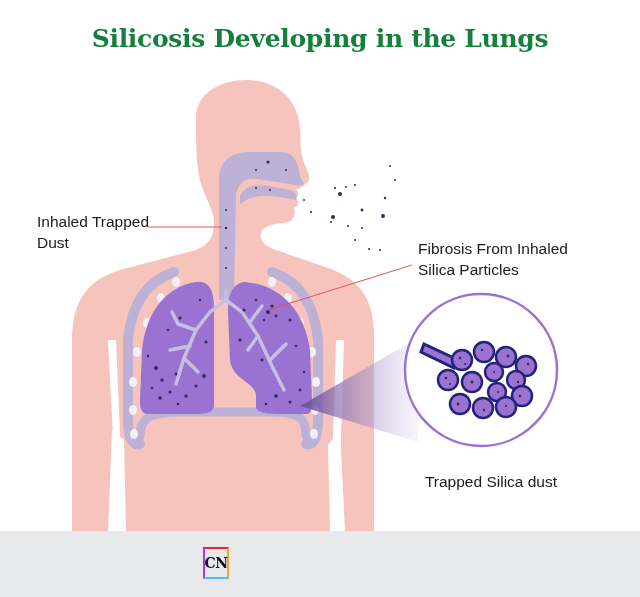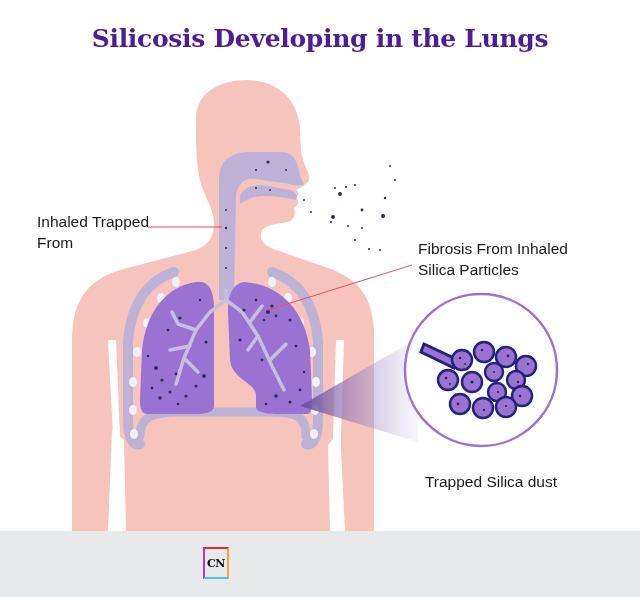--- a/index.html
+++ b/index.html
@@ -1,25 +1,25 @@
 <!DOCTYPE html>
 <html><head>
   <meta charset="utf-8">
   <style>
     html, body { margin: 0; padding: 0; }
     body { width: 640px; height: 597px; background: #ffffff; position: relative; overflow: hidden; font-family: "Liberation Sans", sans-serif; }
-    .title { position: absolute; top: 24px; left: 0; width: 640px; text-align: center; font-family: "DejaVu Serif", serif; font-weight: bold; font-size: 25px; color: #4c1d95; letter-spacing: -0.3px; }
+    .title { position: absolute; top: 24px; left: 0; width: 640px; text-align: center; font-family: "DejaVu Serif", serif; font-weight: bold; font-size: 25px; color: #15803d; letter-spacing: -0.3px; }
     .illustration { position: absolute; left: 0; top: 0; width: 640px; height: 531px; }
     .label { position: absolute; font-family: "Liberation Sans", sans-serif; font-size: 15.5px; line-height: 21px; color: #1a1a1a; }
     .label-inhaled { left: 37px; top: 211px; }
     .label-fibrosis { left: 418px; top: 238px; }
     .label-trapped { left: 406px; top: 471px; width: 170px; text-align: center; }
     .footer { position: absolute; left: 0; top: 531px; width: 640px; height: 66px; background: #e8e9eb; }
     .logo { position: absolute; left: 203px; top: 16px; display: flex; align-items: center; }
-    .logo-box { width: 26px; height: 32px; box-sizing: border-box; border-top: 2px solid #e52730; border-right: 2px solid #f2a43a; border-bottom: 2px solid #4fc1f0; border-left: 2px solid #a938e0; display: flex; align-items: center; justify-content: center; font-family: "DejaVu Serif", serif; font-weight: bold; font-size: 11px; color: #111; letter-spacing: -0.5px; }
+    .logo-box { width: 26px; height: 32px; box-sizing: border-box; border-top: 2px solid #e52730; border-right: 2px solid #f2a43a; border-bottom: 2px solid #4fc1f0; border-left: 2px solid #a938e0; display: flex; align-items: center; justify-content: center; font-family: "DejaVu Serif", serif; font-weight: bold; font-size: 14px; color: #111; letter-spacing: -0.5px; }
     .logo-text { margin-left: 10px; font-family: "DejaVu Serif", serif; font-size: 17px; color: #111; letter-spacing: -0.4px; }
     .logo-dot { color: #4fc1f0; }
   </style>
 </head>
 <body>
 
 <div class="title">Silicosis Developing in the Lungs</div>
 
 <svg class="illustration" viewBox="0 0 640 531" xmlns="http://www.w3.org/2000/svg">
   <defs>
@@ -188,21 +188,21 @@
         <circle cx="506" cy="406" r="1.1"></circle>
     </g>
   </g>
 
   <line x1="148" y1="227" x2="222" y2="227" stroke="#e8525a" stroke-width="1"></line>
   <line x1="268" y1="310" x2="412" y2="265" stroke="#e8525a" stroke-width="1"></line>
 </svg>
 
 <div class="label label-inhaled">
   <div>Inhaled Trapped</div>
-  <div>From</div>
+  <div>Dust</div>
 </div>
 
 <div class="label label-fibrosis">
   <div>Fibrosis From Inhaled</div>
   <div>Silica Particles</div>
 </div>
 
 <div class="label label-trapped">
   <div>Trapped Silica dust</div>
 </div>

